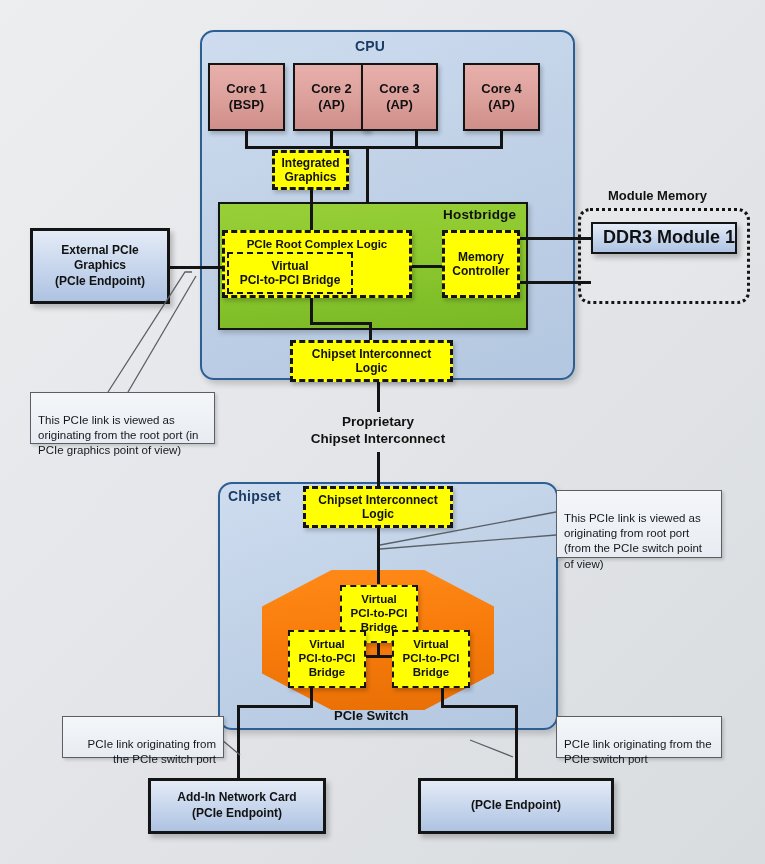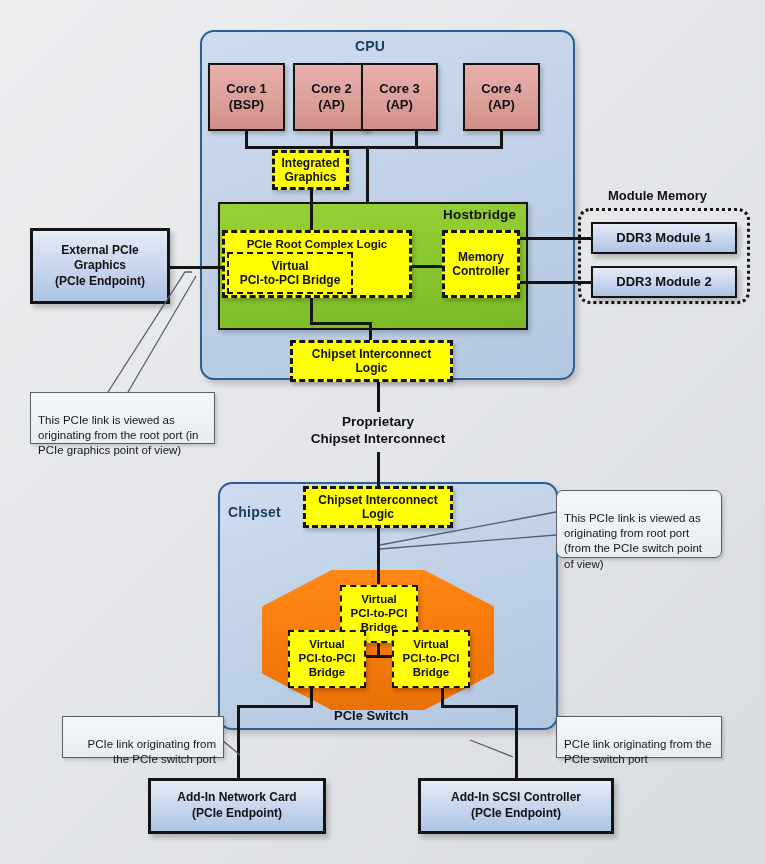--- a/index.html
+++ b/index.html
@@ -82,21 +82,21 @@
   .blue-box {
     border: 3px solid #141414;
     background: linear-gradient(180deg, #e4ebf6 0%, #cbd9ee 45%, #aec3e2 100%);
     box-shadow: 3px 4px 5px rgba(0,0,0,0.22);
     display: flex; flex-direction: column;
     align-items: center; justify-content: center;
     font-weight: bold; font-size: 12px; color: #111;
     line-height: 1.3;
     z-index: 4;
   }
-  .blue-box.small { border-width: 2px; font-size: 13px; }
+  .blue-box.small { border-width: 2px; font-size: 18px; align-items: flex-end; }
 
   
   .dotted-group {
     border: 3px dotted #141414;
     border-radius: 12px;
     background: rgba(255,255,255,0.12);
     z-index: 2;
   }
   .group-label {
     position: absolute;
@@ -215,36 +215,33 @@
     <span>(PCIe Endpoint)</span>
   </div>
 
   <div class="wire wire-h" style="left:170px; top:266px; width:57px;"></div>
 
   <div class="group-label" style="left:608px; top:188px;">Module Memory</div>
   <div class="dotted-group abs" style="left:578px; top:208px; width:172px; height:96px;"></div>
   <div class="blue-box small abs" style="left:591px; top:222px; width:146px; height:32px;">
     <span>DDR3 Module 1</span>
   </div>
-  <div class="blue-box small abs" style="left:591px; top:266px; width:146px; height:32px;">
-    <span>DDR3 Module 2</span>
-  </div>
 
   <div class="wire wire-h" style="left:520px; top:237px; width:71px;"></div>
   <div class="wire wire-h" style="left:520px; top:281px; width:71px;"></div>
 
   <div class="wire wire-v" style="left:377px; top:382px; height:30px;"></div>
   <div class="plain-label" style="left:278px; top:414px; width:200px;">
     <span>Proprietary</span><br>
     <span>Chipset Interconnect</span>
   </div>
   <div class="wire wire-v" style="left:377px; top:452px; height:34px;"></div>
 
   <div class="chip-container abs" style="left:218px; top:482px; width:340px; height:248px;"></div>
-  <div class="chip-title" style="left:228px; top:488px;margin-top:16px;">Chipset</div>
+  <div class="chip-title" style="left:228px; top:488px;">Chipset</div>
 
   <div class="yellow-box abs" style="left:303px; top:486px; width:150px; height:42px; font-size:12px;">
     <span>Chipset Interconnect</span>
     <span>Logic</span>
   </div>
 
   <div class="wire wire-v" style="left:377px; top:528px; height:56px;"></div>
 
   <div class="octagon abs" style="left:262px; top:570px; width:232px; height:140px;"></div>
   <div class="octagon-label" style="left:334px; top:708px;">PCIe Switch</div>
@@ -277,38 +274,37 @@
 
   <div class="wire wire-v" style="left:441px; top:688px; height:18px;"></div>
   <div class="wire wire-h" style="left:441px; top:705px; width:77px;"></div>
   <div class="wire wire-v" style="left:515px; top:705px; height:73px;"></div>
 
   <div class="blue-box abs" style="left:148px; top:778px; width:178px; height:56px;">
     <span>Add-In Network Card</span>
     <span>(PCIe Endpoint)</span>
   </div>
   <div class="blue-box abs" style="left:418px; top:778px; width:196px; height:56px;">
-    <span>Add-In SCSI Controller</span>
     <span>(PCIe Endpoint)</span>
   </div>
 
   <svg class="leader" viewBox="0 0 765 864">
 
     <polyline points="108,392 185,272 192,272" fill="none" stroke="#5a5f66" stroke-width="1.3"></polyline>
     <polyline points="128,392 196,276" fill="none" stroke="#5a5f66" stroke-width="1.3"></polyline>
 
     <polyline points="556,512 380,545" fill="none" stroke="#5a5f66" stroke-width="1.3"></polyline>
     <polyline points="556,535 380,549" fill="none" stroke="#5a5f66" stroke-width="1.3"></polyline>
 
     <polyline points="222,740 240,755" fill="none" stroke="#5a5f66" stroke-width="1.3"></polyline>
 
     <polyline points="470,740 513,757" fill="none" stroke="#5a5f66" stroke-width="1.3"></polyline>
   </svg>
 
   <div class="note abs" style="left:30px; top:392px; width:185px; height:52px;">This PCIe link is viewed as originating from the root port (in PCIe graphics point of view)</div>
 
-  <div class="note abs" style="left:556px; top:490px; width:166px; height:68px;border-radius:7px;">This PCIe link is viewed as originating from root port (from the PCIe switch point of view)</div>
+  <div class="note abs" style="left:556px; top:490px; width:166px; height:68px;">This PCIe link is viewed as originating from root port (from the PCIe switch point of view)</div>
 
   <div class="note right-align abs" style="left:62px; top:716px; width:162px; height:40px;">PCIe link originating from the PCIe switch port</div>
 
   <div class="note abs" style="left:556px; top:716px; width:166px; height:40px;">PCIe link originating from the PCIe switch port</div>
 
 </div>
 
 </body></html>

